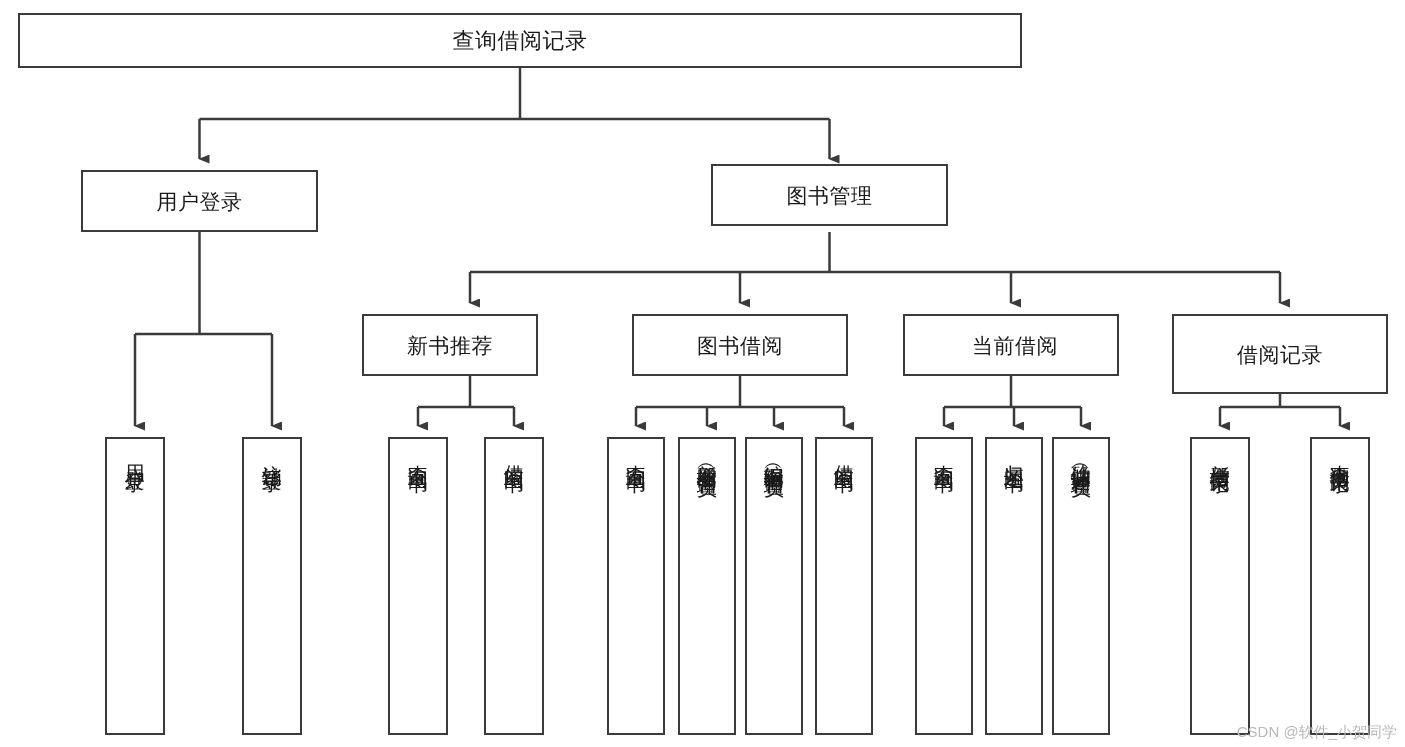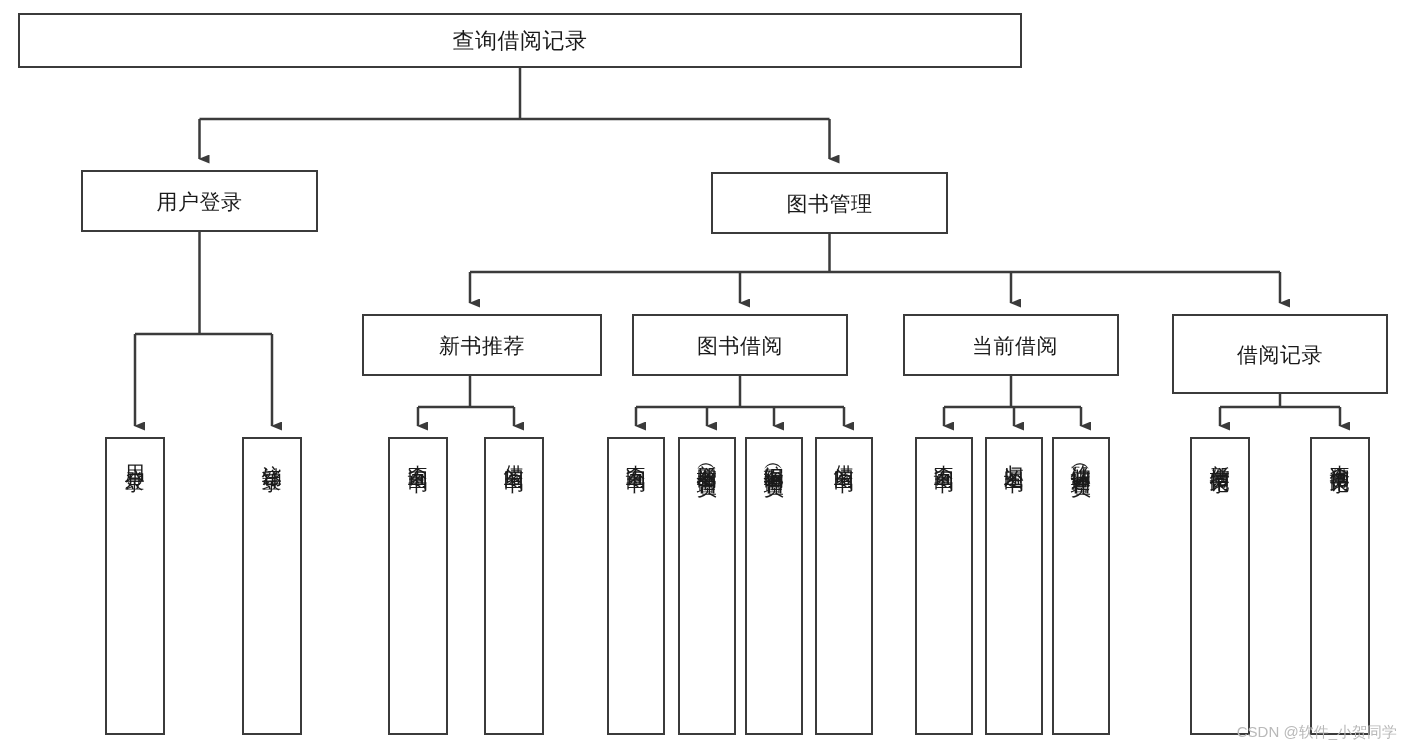--- a/index.html
+++ b/index.html
@@ -125,24 +125,24 @@
       </g>
   </svg>
 
   <div id="nodes-layer">
       <div class="node horiz root" style="left: 18px; top: 13px; width: 1004px; height: 55px;">
         <span class="node-label">查询借阅记录</span>
       </div>
       <div class="node horiz" style="left: 81px; top: 170px; width: 237px; height: 62px;">
         <span class="node-label">用户登录</span>
       </div>
-      <div class="node horiz" style="left: 711px; top: 172px; width: 237px; height: 62px;">
+      <div class="node horiz" style="left: 711px; top: 164px; width: 237px; height: 62px;">
         <span class="node-label">图书管理</span>
       </div>
-      <div class="node horiz" style="left: 362px; top: 314px; width: 240px; height: 62px;">
+      <div class="node horiz" style="left: 362px; top: 314px; width: 176px; height: 62px;">
         <span class="node-label">新书推荐</span>
       </div>
       <div class="node horiz" style="left: 632px; top: 314px; width: 216px; height: 62px;">
         <span class="node-label">图书借阅</span>
       </div>
       <div class="node horiz" style="left: 903px; top: 314px; width: 216px; height: 62px; padding-left: 8px;">
         <span class="node-label">当前借阅</span>
       </div>
       <div class="node horiz" style="left: 1172px; top: 314px; width: 216px; height: 80px;">
         <span class="node-label">借阅记录</span>

